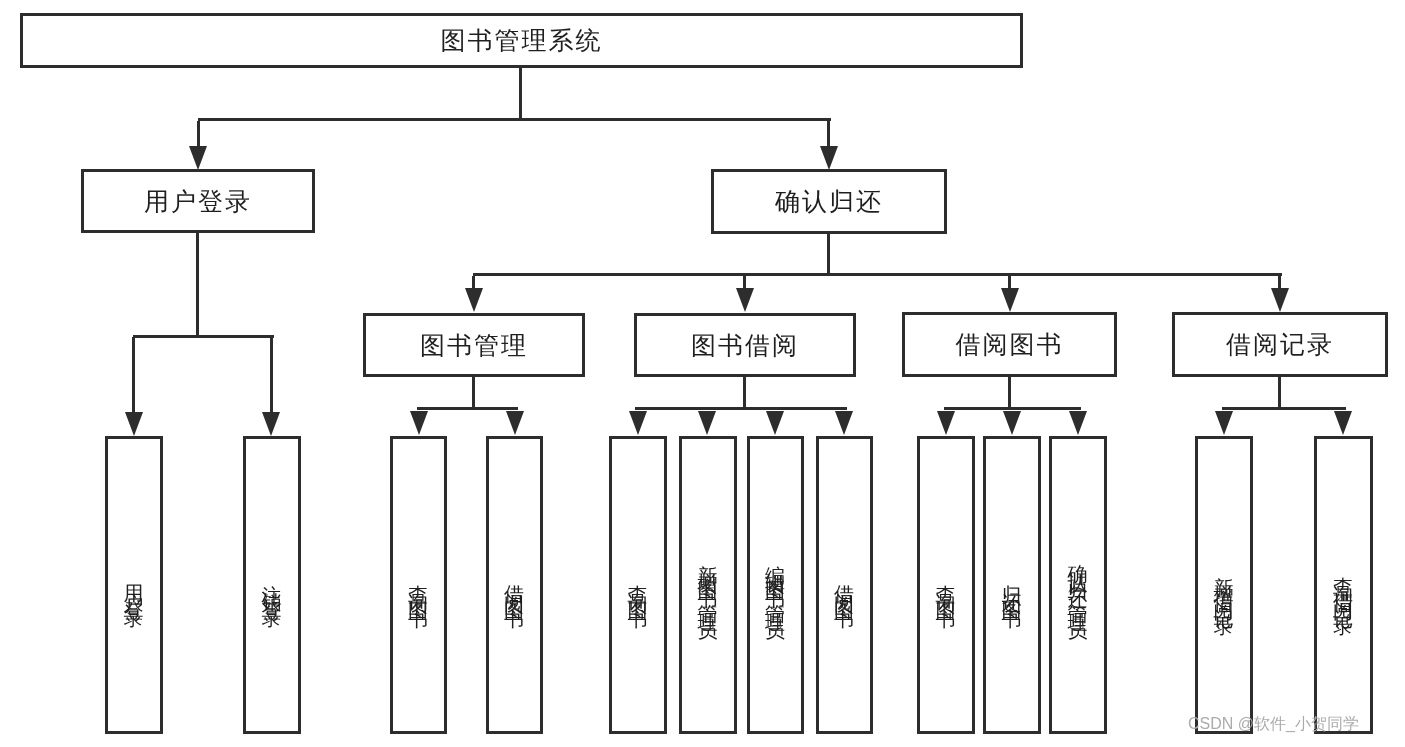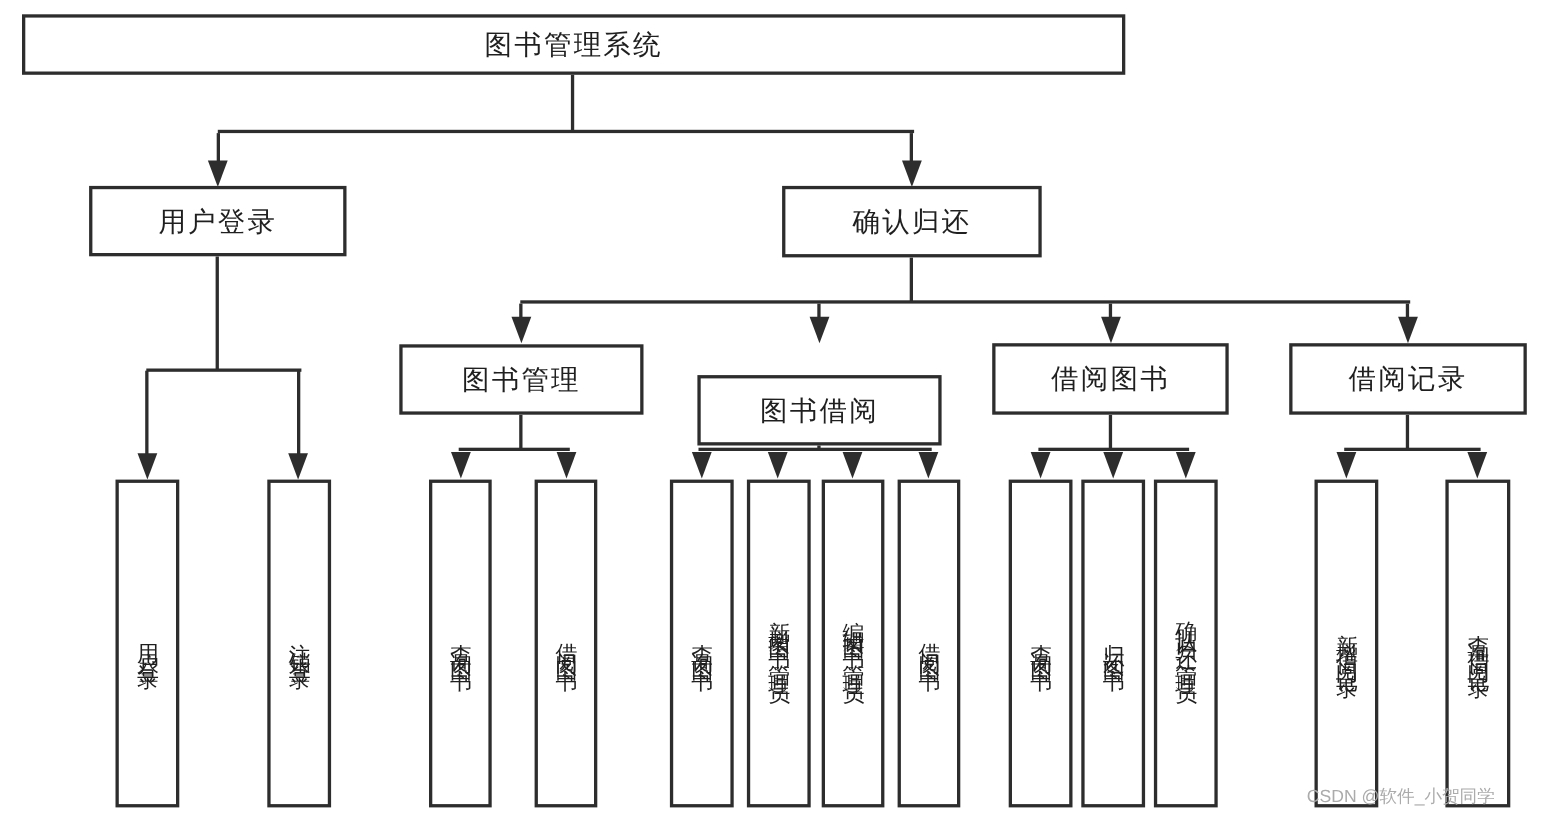--- a/index.html
+++ b/index.html
@@ -86,21 +86,21 @@
   <div class="line" style="left:743px; top:276px; width:3px; height:13px;"></div>
   <div class="arrow" style="left:736px; top:288px;"></div>
   <div class="line" style="left:1008px; top:276px; width:3px; height:13px;"></div>
   <div class="arrow" style="left:1001px; top:288px;"></div>
   <div class="line" style="left:1278px; top:276px; width:3px; height:13px;"></div>
   <div class="arrow" style="left:1271px; top:288px;"></div>
 
   <div class="node hbox" style="left:363px; top:313px; width:222px; height:64px;">
     <span>图书管理</span>
   </div>
-  <div class="node hbox" style="left:634px; top:313px; width:222px; height:64px;margin-top:28px;">
+  <div class="node hbox" style="left:634px; top:313px; width:222px; height:64px;">
     <span>图书借阅</span>
   </div>
   <div class="node hbox" style="left:902px; top:312px; width:215px; height:65px;">
     <span>借阅图书</span>
   </div>
   <div class="node hbox" style="left:1172px; top:312px; width:216px; height:65px;">
     <span>借阅记录</span>
   </div>
 
   <div class="line" style="left:196px; top:233px; width:3px; height:104px;"></div>

